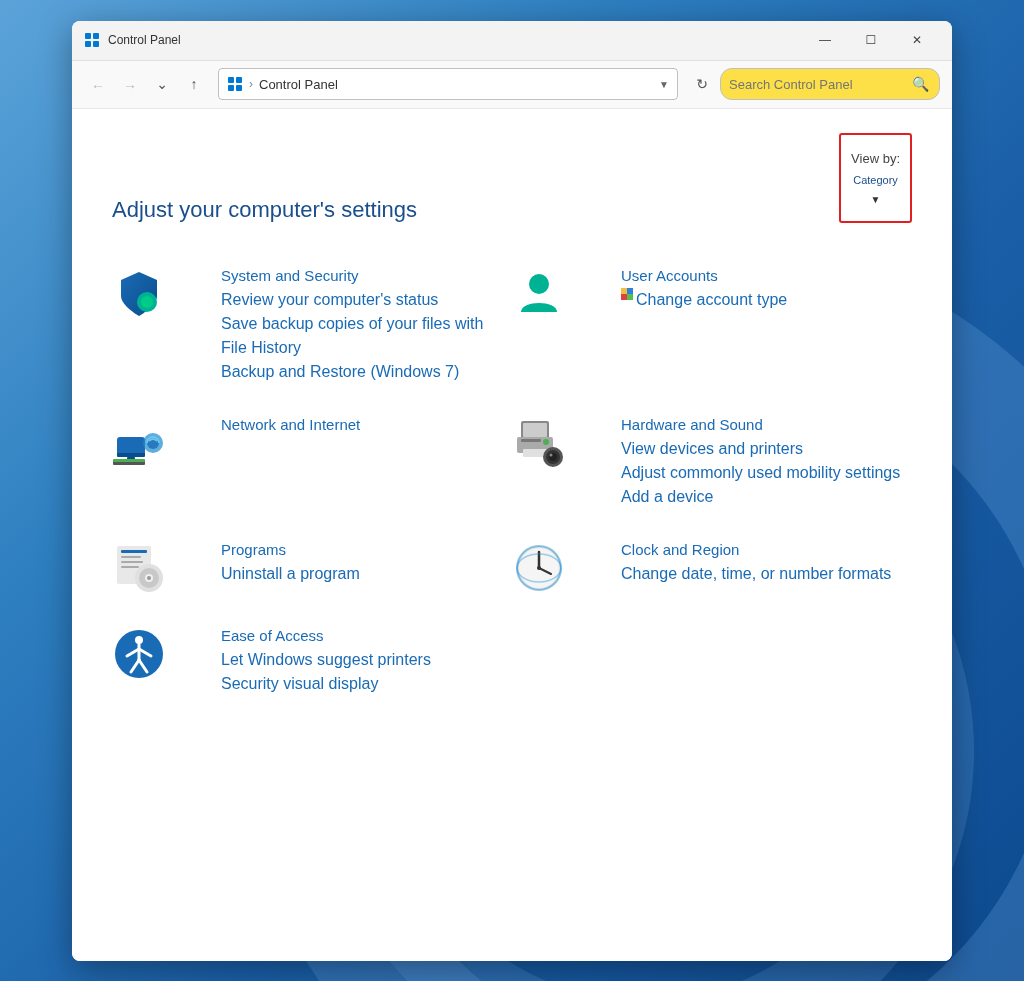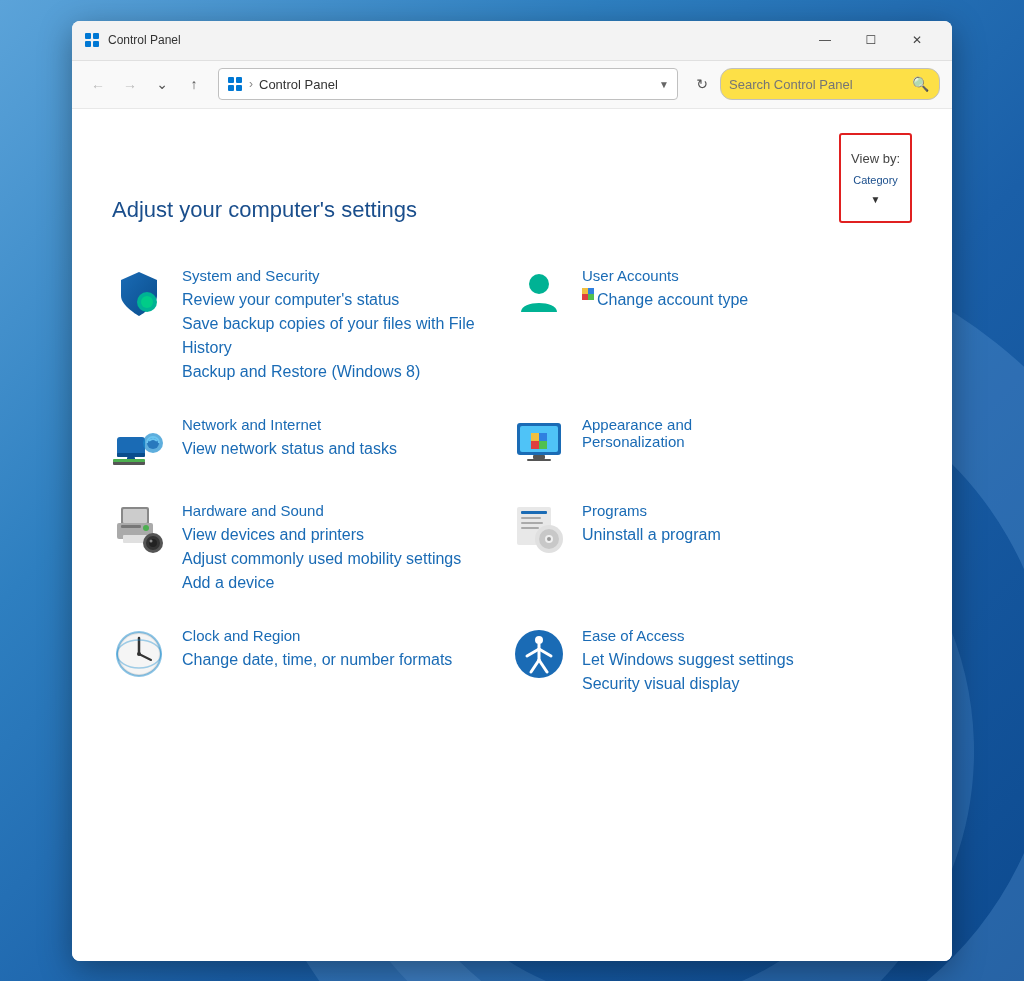--- a/index.html
+++ b/index.html
@@ -255,20 +255,21 @@
       width: 54px;
       height: 54px;
       flex-shrink: 0;
       display: flex;
       align-items: center;
       justify-content: center;
     }
 
     .category-text {
       flex: 1;
+      margin-left: 39px;
     }
     .category-title {
       font-size: 15px;
       color: #1a6bb5;
       font-weight: 400;
       cursor: pointer;
       text-decoration: none;
       display: block;
       margin-bottom: 4px;
     }
@@ -369,21 +370,21 @@
             </defs>
             <path d="M26 4 L8 12 L8 28 C8 38 26 48 26 48 C26 48 44 38 44 28 L44 12 Z" fill="url(#shieldGrad)"></path>
             <circle cx="34" cy="34" r="10" fill="#00b294"></circle>
             <circle cx="34" cy="34" r="6" fill="#00cc88"></circle>
           </svg>
         </div>
         <div class="category-text">
           <a class="category-title">System and Security</a>
           <a class="category-link">Review your computer's status</a>
           <a class="category-link">Save backup copies of your files with File History</a>
-          <a class="category-link">Backup and Restore (Windows 8)</a>
+          <a class="category-link">Backup and Restore (Windows 7)</a>
         </div>
       </div>
 
       <div class="category-item">
         <div class="category-icon icon-user-accounts">
           <svg viewBox="0 0 52 52">
             <circle cx="26" cy="16" r="10" fill="#00b294"></circle>
             <path d="M8 44 C8 32 44 32 44 44 Z" fill="#00b294"></path>
           </svg>
         </div>
@@ -410,42 +411,23 @@
             <rect x="0" y="44" width="32" height="4" rx="1" fill="#555"></rect>
             <rect x="0" y="42" width="32" height="3" rx="1" fill="#4caf50"></rect>
             <circle cx="40" cy="26" r="10" fill="#1a8ccf" opacity="0.7"></circle>
             <circle cx="40" cy="26" r="6" fill="#1a6bb5" opacity="0.8"></circle>
             <path d="M34 26 A6 6 0 0 1 46 26" fill="none" stroke="#6bc5f0" stroke-width="2"></path>
             <path d="M36 24 A5 5 0 0 1 44 24" fill="none" stroke="#6bc5f0" stroke-width="2"></path>
           </svg>
         </div>
         <div class="category-text">
           <a class="category-title">Network and Internet</a>
-          <a class="category-link">View network status and tasks</a>
-        </div>
-      </div>
-
-      <div class="category-item">
-        <div class="category-icon icon-appearance">
-          <svg viewBox="0 0 52 52">
-            <rect x="4" y="6" width="44" height="32" rx="3" fill="#1a6bb5"></rect>
-            <rect x="7" y="9" width="38" height="26" rx="2" fill="#4fc3f7"></rect>
-
-            <rect x="18" y="16" width="8" height="8" fill="#f0c040"></rect>
-            <rect x="26" y="16" width="8" height="8" fill="#3080e0"></rect>
-            <rect x="18" y="24" width="8" height="8" fill="#e04040"></rect>
-            <rect x="26" y="24" width="8" height="8" fill="#50c050"></rect>
-            <rect x="20" y="38" width="12" height="4" rx="1" fill="#555"></rect>
-            <rect x="14" y="42" width="24" height="2" rx="1" fill="#555"></rect>
-          </svg>
-        </div>
-        <div class="category-text">
-          <a class="category-title">Appearance and<br>Personalization</a>
-        </div>
-      </div>
+        </div>
+      </div>
+
 
       <div class="category-item">
         <div class="category-icon icon-hardware">
           <svg viewBox="0 0 52 52">
 
             <rect x="8" y="4" width="28" height="20" rx="2" fill="#888"></rect>
             <rect x="10" y="6" width="24" height="14" rx="1" fill="#ccc"></rect>
             <rect x="4" y="20" width="36" height="16" rx="2" fill="#aaa"></rect>
             <rect x="8" y="22" width="20" height="3" rx="1" fill="#777"></rect>
             <rect x="30" y="22" width="6" height="6" rx="3" fill="#4caf50"></rect>
@@ -517,20 +499,20 @@
 
             <line x1="26" y1="21" x2="14" y2="28" stroke="white" stroke-width="3" stroke-linecap="round"></line>
             <line x1="26" y1="21" x2="38" y2="28" stroke="white" stroke-width="3" stroke-linecap="round"></line>
 
             <line x1="26" y1="32" x2="18" y2="44" stroke="white" stroke-width="3" stroke-linecap="round"></line>
             <line x1="26" y1="32" x2="34" y2="44" stroke="white" stroke-width="3" stroke-linecap="round"></line>
           </svg>
         </div>
         <div class="category-text">
           <a class="category-title">Ease of Access</a>
-          <a class="category-link">Let Windows suggest settings</a>
+          <a class="category-link">Let Windows suggest printers</a>
           <a class="category-link">Security visual display</a>
         </div>
       </div>
 
     </div>
   </div>
 </div>
 
 </body></html>

